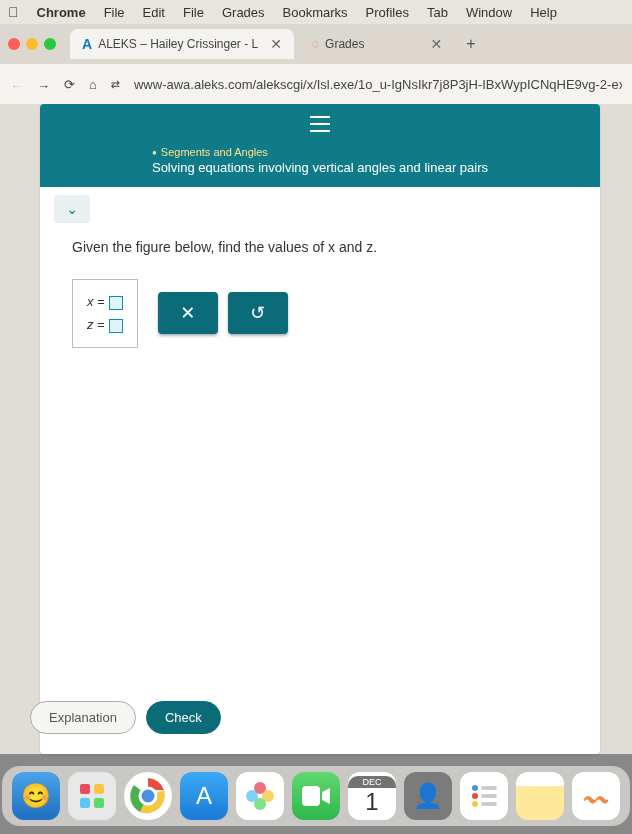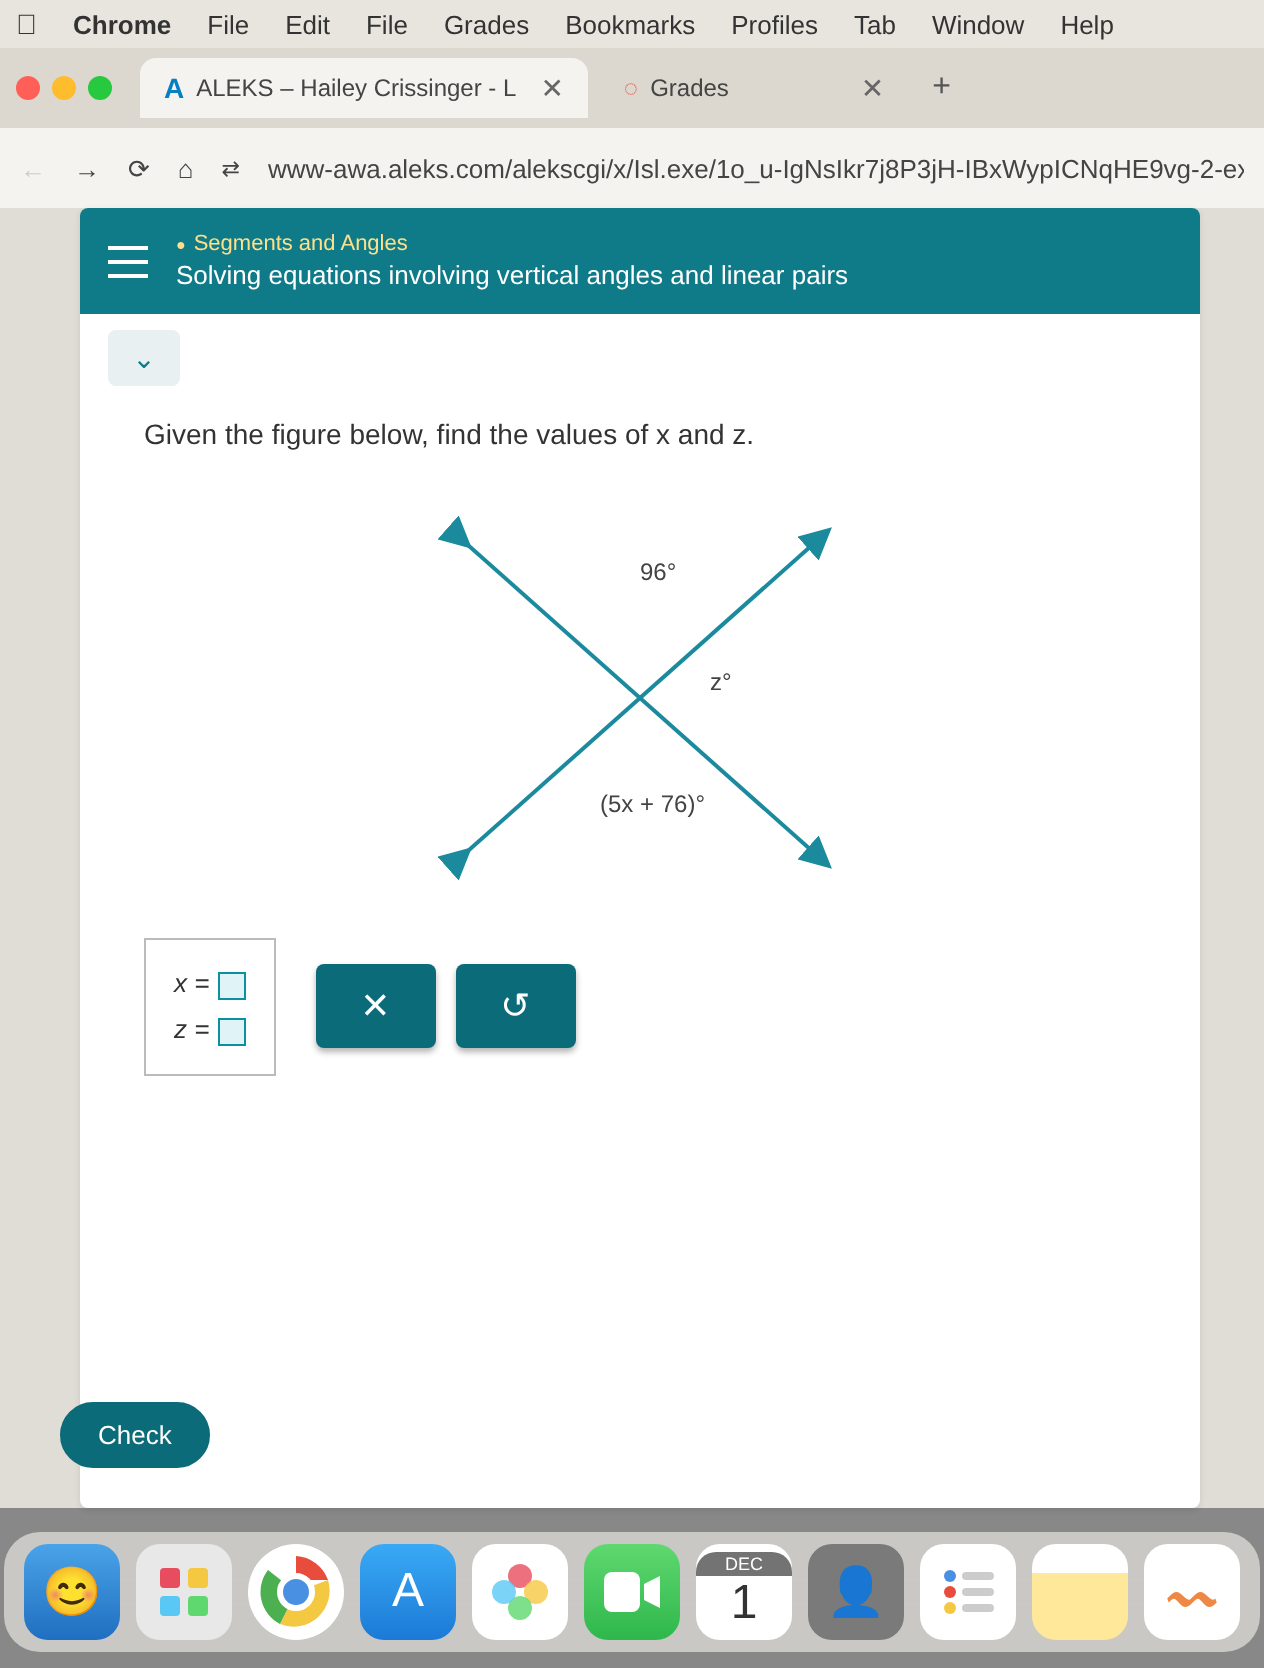--- a/index.html
+++ b/index.html
@@ -77,20 +77,21 @@
       overflow: hidden;
       box-shadow: 0 1px 3px rgba(0,0,0,0.1);
     }
     .header-teal {
       background: #0f7b89;
       color: #fff;
       padding: 12px 14px;
       display: flex;
       align-items: center;
       gap: 14px;
+      flex-direction: column;
     }
     .hamburger {
       width: 20px; height: 16px;
       display: flex; flex-direction: column; justify-content: space-between;
     }
     .hamburger div { height: 2px; background: #fff; }
     .header-text .crumb { font-size: 11px; color: #ffe08a; display: flex; align-items: center; gap: 4px; }
     .header-text .crumb::before { content: "●"; font-size: 8px; }
     .header-text .title { font-size: 13px; font-weight: 500; margin-top: 2px; }
     .chev-box {
@@ -267,46 +268,33 @@
           <div></div>
         </div>
       <div class="header-text">
         <div class="crumb">Segments and Angles</div>
         <div class="title">Solving equations involving vertical angles and linear pairs</div>
       </div>
     </div>
     <div class="chev-box">⌄</div>
     <div class="problem">
       <div class="prompt">Given the figure below, find the values of x and z.</div>
-      <div class="figure">
-        <svg viewBox="0 0 220 200">
-          <defs>
-            <marker id="arr" markerWidth="8" markerHeight="8" refX="4" refY="4" orient="auto">
-              <path d="M0,0 L8,4 L0,8 Z" fill="#1a8a9c"></path>
-            </marker>
-          </defs>
-          <line x1="20" y1="20" x2="200" y2="180" stroke="#1a8a9c" stroke-width="2" marker-start="url(#arr)" marker-end="url(#arr)"></line>
-          <line x1="20" y1="180" x2="200" y2="20" stroke="#1a8a9c" stroke-width="2" marker-start="url(#arr)" marker-end="url(#arr)"></line>
-        </svg>
-        <div class="lbl top">96°</div>
-        <div class="lbl right">z°</div>
-        <div class="lbl bottom">(5x + 76)°</div>
-      </div>
       <div class="answer-row">
         <div class="answer-box">
           <div><span>x =</span><span class="blank"></span></div>
           <div><span>z =</span><span class="blank"></span></div>
         </div>
         <div class="btn-row">
           <button class="teal-btn">✕</button>
           <button class="teal-btn">↺</button>
         </div>
       </div>
     </div>
     <div class="footer-btns">
+      <button class="pill">Explanation</button>
       <button class="pill primary">Check</button>
     </div>
   </div>
 </div>
 
 <div class="dock">
   <div class="dock-icon finder">😊</div>
   <div class="dock-icon launchpad">
     <svg width="30" height="30" viewBox="0 0 30 30">
         <rect x="3" y="3" width="10" height="10" rx="2" fill="#e84c5f"></rect>

